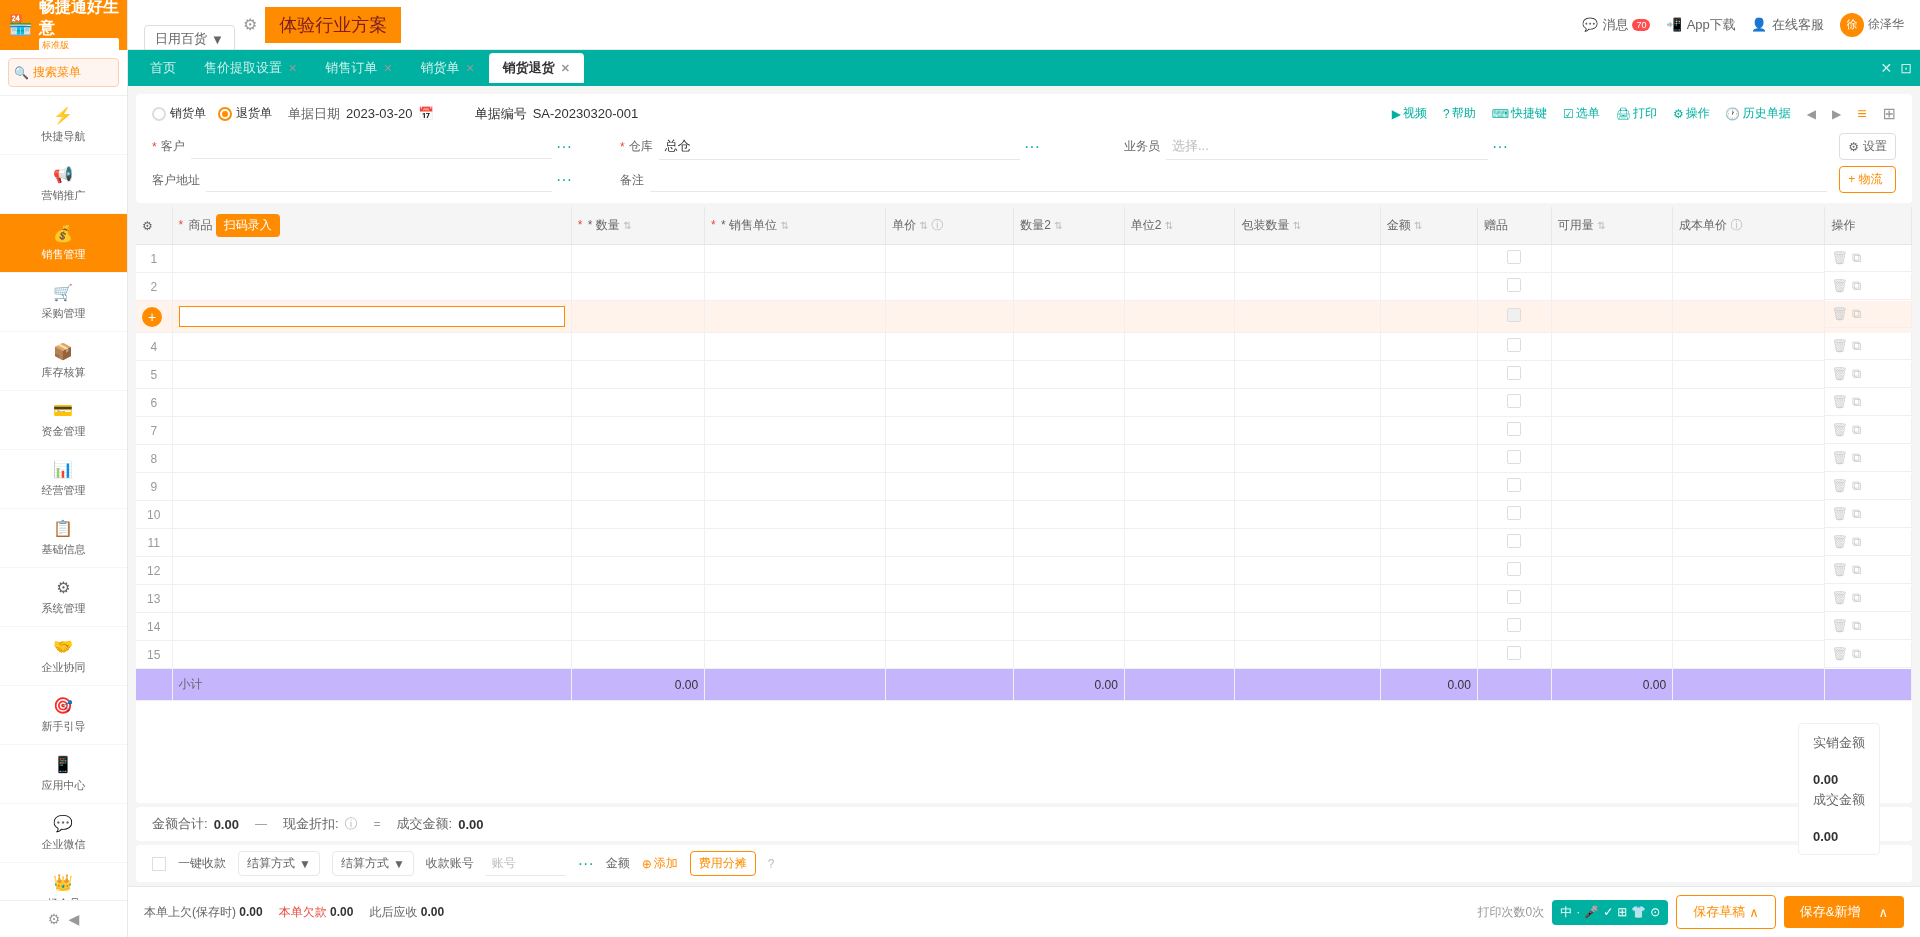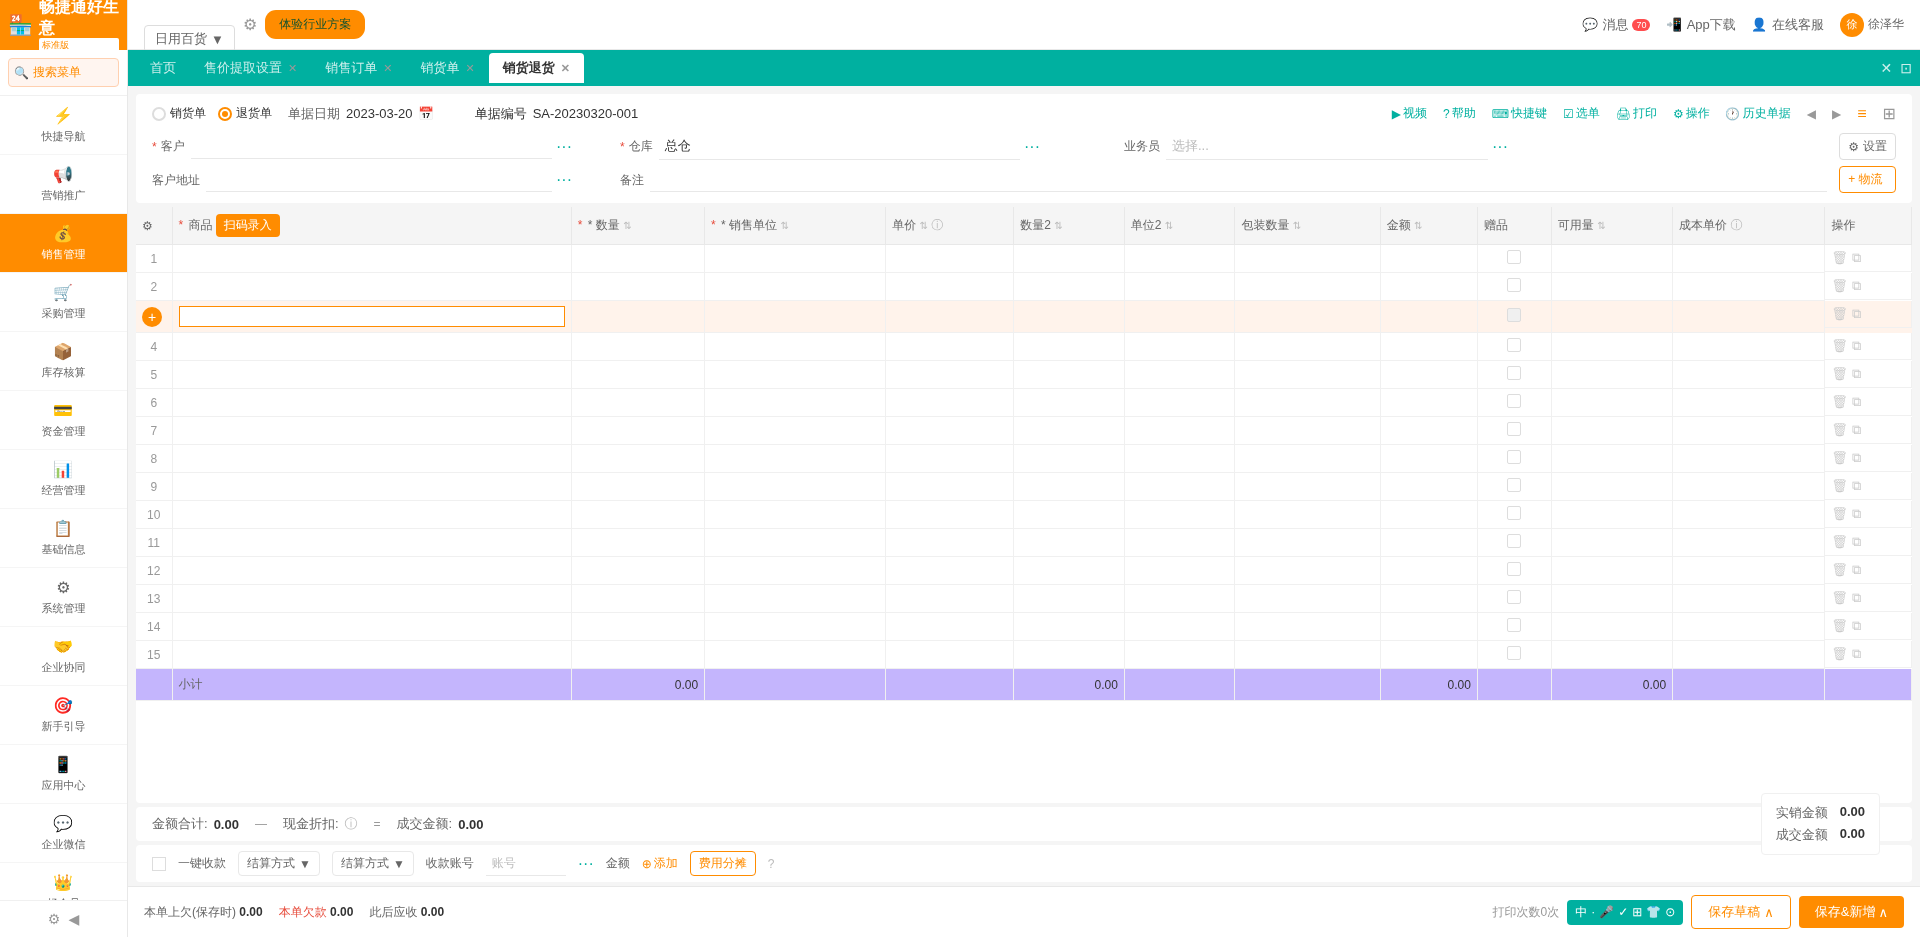--- a/index.html
+++ b/index.html
@@ -21,21 +21,21 @@
     .sidebar-bottom-btn { color: #999; cursor: pointer; font-size: 14px; }
 
     
     .main { flex: 1; display: flex; flex-direction: column; overflow: hidden; }
 
     
     .topbar { height: 50px; background: #fff; display: flex; align-items: center; justify-content: space-between; padding: 0 16px; border-bottom: 1px solid #e8e8e8; flex-shrink: 0; }
     .topbar-left { display: flex; align-items: center; gap: 8px; }
     .topbar-dropdown { display: flex; align-items: center; gap: 4px; border: 1px solid #ddd; border-radius: 4px; padding: 4px 10px; cursor: pointer; color: #666; font-size: 13px; margin-top: 29px; }
     .topbar-settings-btn { color: #999; cursor: pointer; font-size: 16px; }
-    .topbar-primary-btn { background: #ff8c00; color: #14532d; border: none; border-radius: 11px; padding: 6px 14px; cursor: pointer; font-size: 12px; }
+    .topbar-primary-btn { background: #ff8c00; color: #7f1d1d; border: none; border-radius: 0; padding: 6px 14px; cursor: pointer; font-size: 18px; }
     .topbar-right { display: flex; align-items: center; gap: 16px; color: #666; }
     .topbar-right-item { display: flex; align-items: center; gap: 4px; cursor: pointer; font-size: 13px; }
     .notification-badge { background: #ff4d4f; color: #fff; font-size: 9px; border-radius: 8px; padding: 1px 4px; }
     .user-info { display: flex; align-items: center; gap: 4px; cursor: pointer; }
 
     
     .tabs { background: #00b0a0; display: flex; align-items: center; padding: 0 8px; height: 36px; flex-shrink: 0; }
     .tab { padding: 6px 14px; color: rgba(255,255,255,0.8); cursor: pointer; font-size: 13px; display: flex; align-items: center; gap: 6px; border-radius: 4px 4px 0 0; position: relative; }
     .tab.active { background: #fff; color: #333; border-radius: 4px 4px 0 0; font-weight: bold; }
     .tab-close { font-size: 11px; color: #999; cursor: pointer; }
@@ -95,31 +95,31 @@
 
     
     .payment-row { background: #fff; margin: 0 8px 4px; padding: 6px 16px; border-radius: 4px; display: flex; align-items: center; gap: 12px; flex-shrink: 0; }
     .payment-checkbox { width: 14px; height: 14px; border: 1px solid #ddd; display: inline-block; }
     .payment-select { border: 1px solid #e8e8e8; border-radius: 4px; padding: 3px 8px; font-size: 12px; color: #666; cursor: pointer; display: flex; align-items: center; gap: 4px; }
     .payment-input { border-bottom: 1px solid #e8e8e8; padding: 3px 6px; min-width: 80px; font-size: 12px; }
     .payment-dots { color: #00b0a0; cursor: pointer; font-size: 16px; }
     .add-btn { background: none; border: none; color: #ff8c00; cursor: pointer; font-size: 12px; display: flex; align-items: center; gap: 2px; }
     .split-btn { background: #fff; border: 1px solid #ff8c00; color: #ff8c00; border-radius: 4px; padding: 3px 8px; cursor: pointer; font-size: 12px; }
     .help-icon { color: #bbb; cursor: pointer; }
-    .totals-row { display: flex; justify-content: center; font-size: 13px; gap: 12px; }
+    .totals-row { display: flex; justify-content: center; font-size: 13px; gap: 20px; flex-direction: column; }
     .totals-label { color: #666; }
     .totals-value { color: #333; font-weight: bold; }
 
     
     .bottom-bar { background: #fff; border-top: 1px solid #e8e8e8; padding: 8px 16px; display: flex; align-items: center; gap: 16px; flex-shrink: 0; }
     .bottom-bar-info { display: flex; align-items: center; gap: 16px; font-size: 12px; color: #666; flex: 1; }
     .bottom-bar-info span strong { color: #333; }
     .bottom-bar-actions { display: flex; align-items: center; gap: 8px; }
     .save-draft-btn { background: #fff; border: 1px solid #ff8c00; color: #ff8c00; border-radius: 4px; padding: 7px 16px; cursor: pointer; font-size: 13px; display: flex; align-items: center; gap: 4px; }
-    .save-new-btn { background: #ff8c00; border: none; color: #fff; border-radius: 4px; padding: 7px 16px; cursor: pointer; font-size: 13px; display: flex; align-items: center; gap: 3px; }
+    .save-new-btn { background: #ff8c00; border: none; color: #fff; border-radius: 4px; padding: 7px 16px; cursor: pointer; font-size: 13px; display: flex; align-items: center; gap: 18px; }
     .print-status { font-size: 12px; color: #999; }
 
     
     .active-input { background: #fff; border: 1px solid #ff8c00; outline: none; width: 100%; padding: 2px 4px; }
   </style>
 </head>
 <body>
 
 <div class="sidebar">
   <div class="sidebar-logo">

